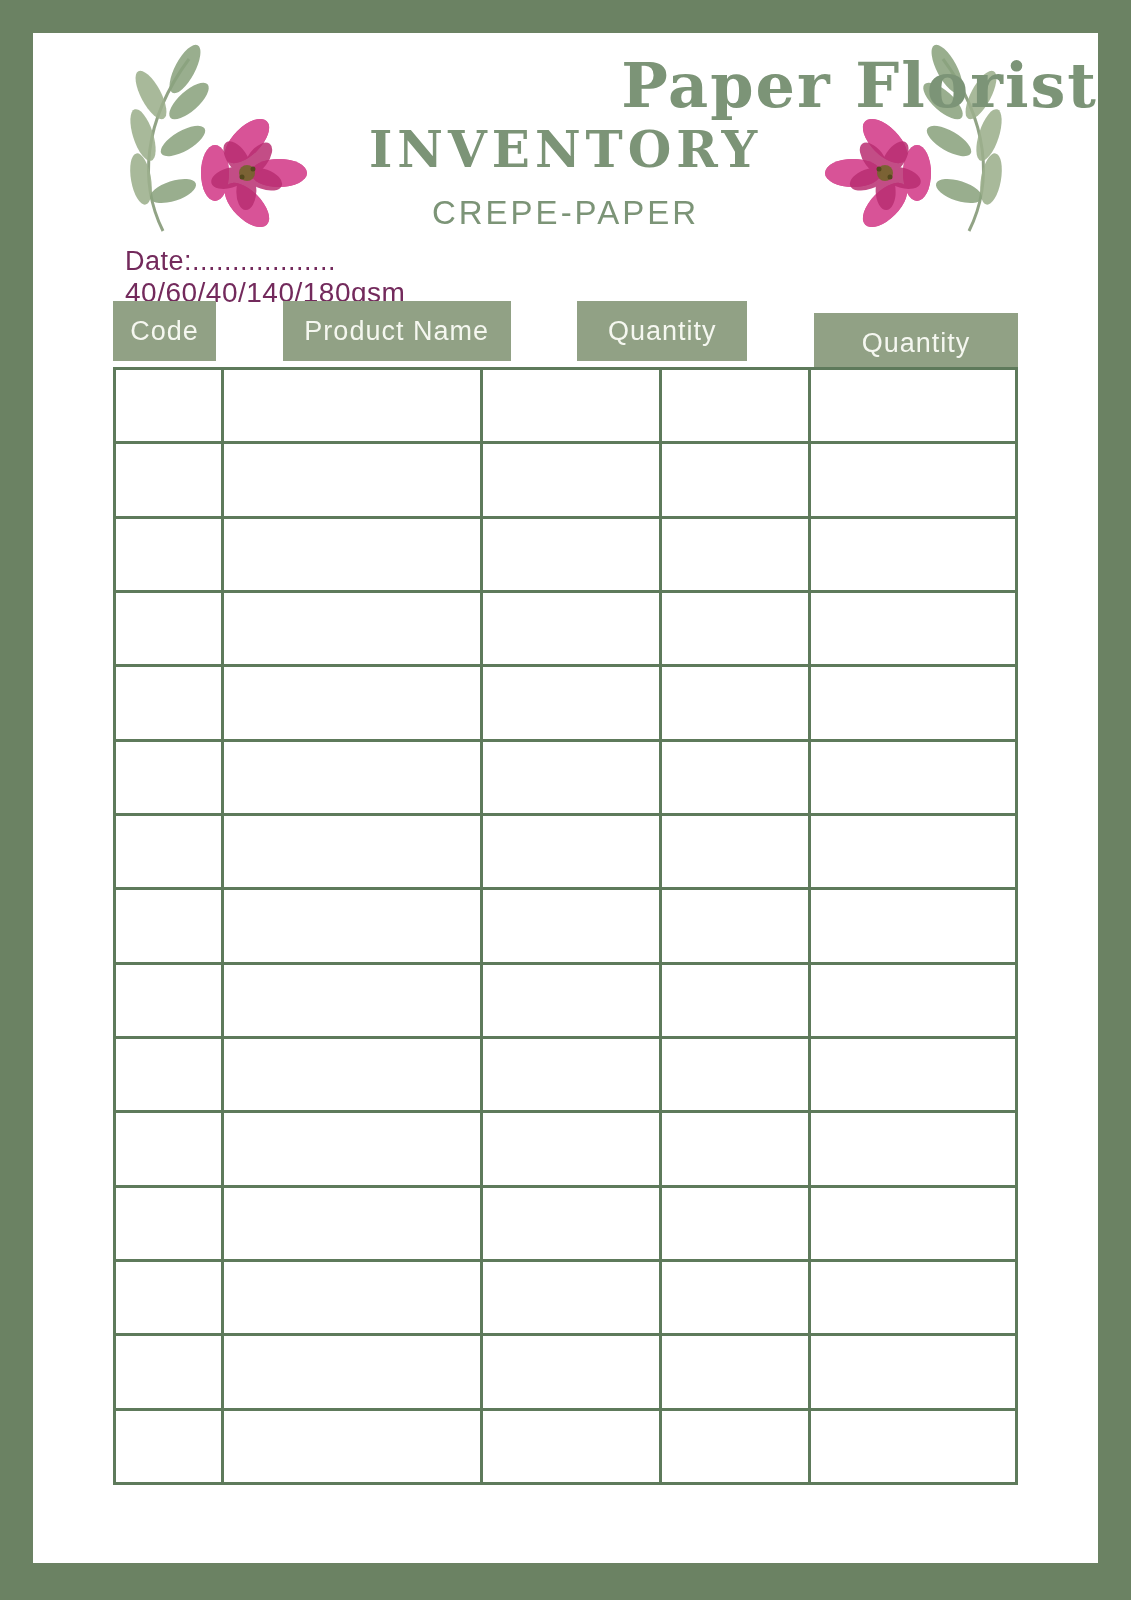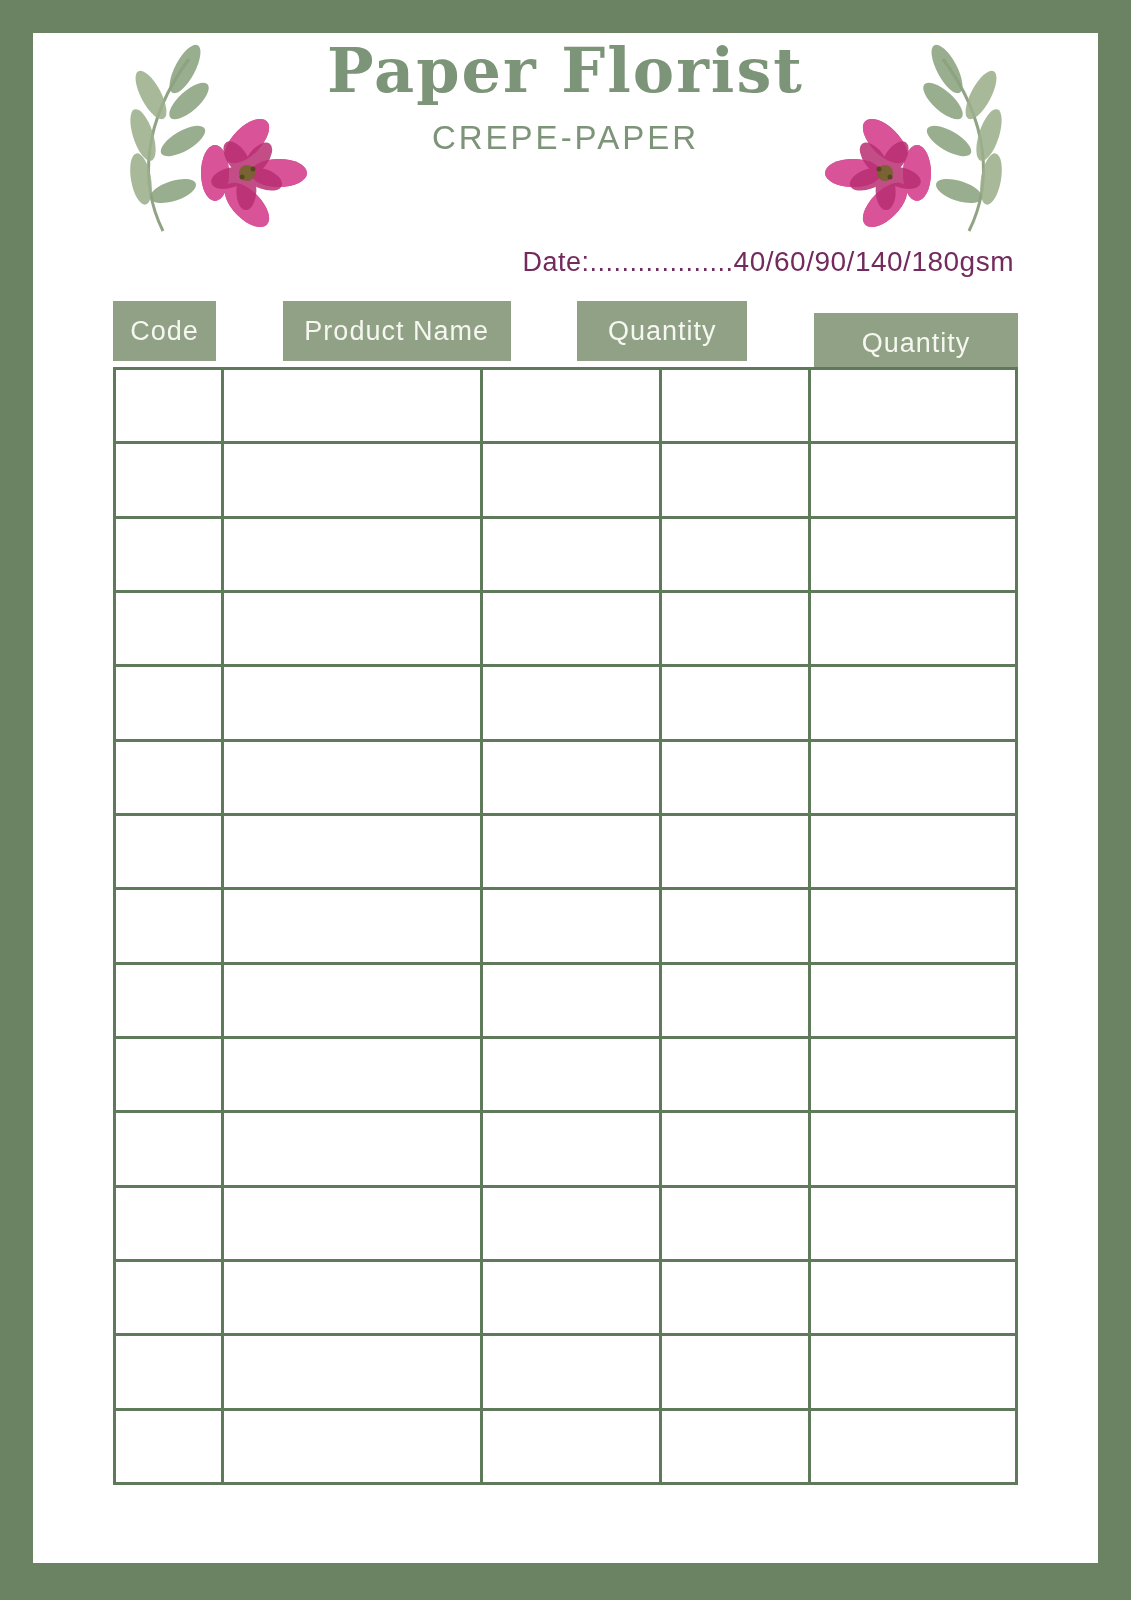--- a/index.html
+++ b/index.html
@@ -32,27 +32,28 @@
   }
   .deco.left{ left:68px; }
   .deco.right{ left:788px; transform:scaleX(-1); }
   
   .title-block{
     position:absolute;
     left:0; top:0; width:100%;
     text-align:center;
   }
   .main-title{
-    margin-top:5px;
+    margin-top:20px;
     font-family:"DejaVu Serif", serif;
     font-weight:600;
     font-size:62px;
     line-height:1.08;
     letter-spacing:2px;
     color:var(--title-green);
+    text-align:right;
   }
   .sub-title{
     font-family:"DejaVu Serif", serif;
     font-weight:700;
     font-size:50px;
     line-height:1.2;
     letter-spacing:5px;
     color:var(--title-green);
   }
   .paper-type{
@@ -60,26 +61,27 @@
     font-family:"Liberation Sans", sans-serif;
     font-weight:400;
     font-size:33px;
     line-height:1.1;
     letter-spacing:3px;
     color:var(--title-green);
   }
   
   .meta-row{
     position:absolute;
-    left:76px; top:213px;
+    left:92px; top:213px;
     width:905px; height:36px;
     display:flex;
-    justify-content:flex-end;
+    justify-content:space-between;
     align-items:baseline;
     color:var(--accent-purple);
+    flex-direction:column;
   }
   .date-field{
     font-size:27px;
     letter-spacing:0.5px;
   }
   .gsm-label{
     font-size:28px;
     letter-spacing:0.5px;
   }
   
@@ -196,26 +198,27 @@
         </g>
         <circle cx="0" cy="0" r="8" fill="#73652b" opacity="0.9"></circle>
         <circle cx="6" cy="-4" r="2.5" fill="#54491d"></circle>
         <circle cx="-5" cy="4" r="2.5" fill="#54491d"></circle>
       </g>
     </g>
   </svg>
 
   <div class="title-block">
     <div class="main-title">Paper Florist</div>
+    <div class="sub-title">INVENTORY</div>
     <div class="paper-type">CREPE-PAPER</div>
   </div>
 
   <div class="meta-row">
     <div class="date-field">Date:..................</div>
-    <div class="gsm-label">40/60/90/140/180gsm</div>
+    <div class="gsm-label">40/60/40/140/180gsm</div>
   </div>
 
   <div class="table-header">
     <div class="th c0">Code</div>
     <div class="th c1">Product Name</div>
     <div class="th c2">Quantity</div>
     <div class="th c4">Quantity</div>
   </div>
 
   <div class="table-body" style="grid-template-rows: repeat(15, 1fr);">

